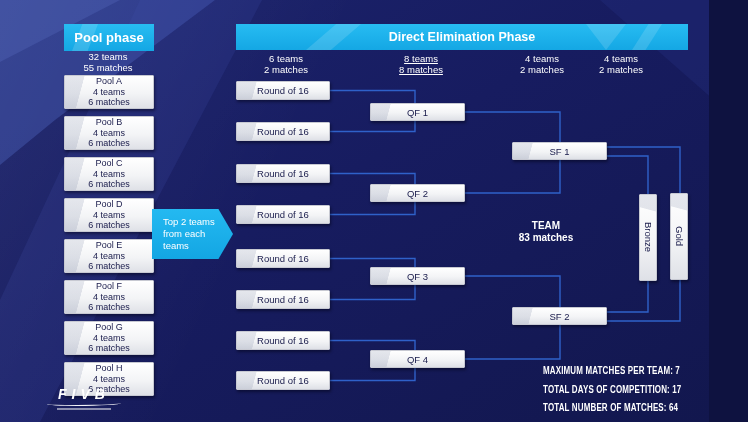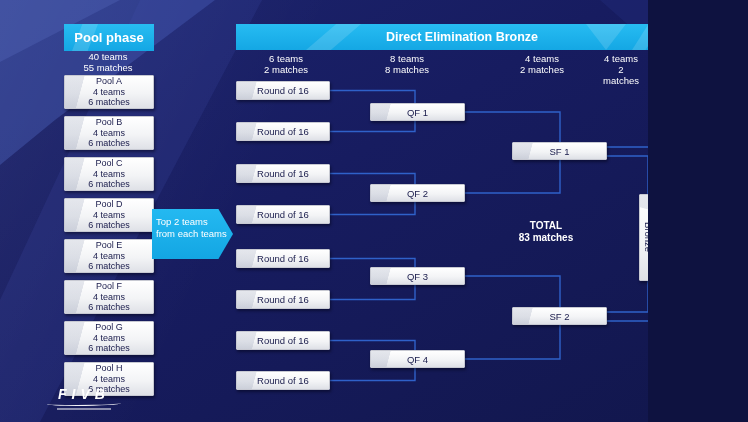--- a/index.html
+++ b/index.html
@@ -1,18 +1,18 @@
 <!DOCTYPE html>
 <html><head>
 <meta charset="utf-8">
 <style>
   html,body{margin:0;padding:0;background:#0e1240;}
   *{box-sizing:border-box;}
   .stage{
-    position:relative;width:648px;height:422px;overflow:hidden;
+    position:relative;width:709px;height:422px;overflow:hidden;
     background:linear-gradient(150deg,#1c246e 0%,#171c60 45%,#12174e 100%);
     font-family:"Liberation Sans",sans-serif;
   }
   .bgshape{position:absolute;inset:0;pointer-events:none;}
   .bg1{background:rgba(70,92,185,.42);clip-path:polygon(0 0,215px 0,55px 120px,0 165px);}
   .bg2{background:rgba(90,115,205,.25);clip-path:polygon(0 0,120px 0,0 62px);}
   .bg3{background:rgba(58,76,170,.20);clip-path:polygon(140px 0,262px 0,40px 422px,0 422px,0 300px);}
   .bg4{background:rgba(52,68,158,.18);clip-path:polygon(600px 0,748px 0,748px 130px);}
   .bg5{background:linear-gradient(115deg,rgba(255,255,255,.05) 0%,rgba(255,255,255,0) 40%);}
 
@@ -37,21 +37,21 @@
 
   .whitetext{position:absolute;color:#fff;}
   .subtitle{transform:translateX(-50%);text-align:center;font-size:9.5px;line-height:11px;}
   .total{transform:translateX(-50%);text-align:center;font-weight:bold;font-size:10px;line-height:12px;}
   .statline{font-size:10.5px;font-weight:bold;letter-spacing:.2px;line-height:12px;
     margin-bottom:6.5px;transform:scaleX(.76);transform-origin:left;white-space:nowrap;}
 
   .arrow{position:absolute;left:152px;top:209px;width:81px;height:50px;
     background:linear-gradient(180deg,#24b9f1,#13a6e3);
     clip-path:polygon(0 0,82% 0,100% 50%,82% 100%,0 100%);
-    color:#fff;font-size:9.5px;line-height:12px;padding:7px 0 0 4px;}
+    color:#fff;font-size:9.5px;line-height:12px;padding:7px 0 0 11px;}
 
   svg.lines{position:absolute;left:0;top:0;pointer-events:none;}
 
   .fivb{position:absolute;left:43px;top:387px;color:#fff;width:82px;text-align:center;}
   .fivb-text{font-weight:bold;font-style:italic;font-size:14px;letter-spacing:5px;line-height:14px;}
   .fivb-swoosh{height:5px;border-bottom:1.5px solid rgba(255,255,255,.95);
     border-radius:0 0 60% 40%;margin:0 4px;}
   .fivb-sub{height:2px;margin:2px 14px 0 14px;background:rgba(255,255,255,.5);}
 </style>
 </head>
@@ -84,21 +84,21 @@
       <polyline points="607,312 648,312 648,281"></polyline>
       <polyline points="607,321 680,321 680,280"></polyline>
     </g>
   </svg>
 
   <div class="cyan" style="left:64px;top:24px;width:90px;height:27px;font-size:13px;">
     <div class="chev" style="left:8px;width:26px;clip-path:polygon(40% 0,100% 0,60% 100%,0 100%);"></div>
     <span>Pool phase</span>
   </div>
   <div class="whitetext subtitle" style="left:108px;top:51px;">
-    <div>40 teams</div>
+    <div>32 teams</div>
     <div>55 matches</div>
   </div>
 
   <div class="wbox pool" style="top:75px;">
     <div>
         <div>Pool A</div>
     <div>4 teams</div>
     <div>6 matches</div>
       </div>
   </div>
@@ -154,28 +154,28 @@
 
   <div class="arrow">
     <div>Top 2 teams</div>
     <div>from each teams</div>
   </div>
 
   <div class="cyan" style="left:236px;top:24px;width:452px;height:26px;font-size:12.5px;">
     <div class="chev" style="left:70px;width:55px;clip-path:polygon(55% 0,100% 0,45% 100%,0 100%);"></div>
     <div class="chev" style="left:350px;width:40px;clip-path:polygon(0 0,100% 0,50% 100%);"></div>
     <div class="chev" style="left:396px;width:30px;clip-path:polygon(55% 0,100% 0,45% 100%,0 100%);"></div>
-    <span>Direct Elimination Bronze</span>
+    <span>Direct Elimination Phase</span>
   </div>
 
   <div class="whitetext subtitle" style="left:286px;top:53px;">
     <div>6 teams</div>
     <div>2 matches</div>
   </div>
-  <div class="whitetext subtitle" style="left:407px;top:53px;">
+  <div class="whitetext subtitle" style="left:421px;top:53px;text-decoration:underline;">
     <div>8 teams</div>
     <div>8 matches</div>
   </div>
   <div class="whitetext subtitle" style="left:542px;top:53px;">
     <div>4 teams</div>
     <div>2 matches</div>
   </div>
   <div class="whitetext subtitle" style="left:621px;top:53px;">
     <div>4 teams</div>
     <div>2 matches</div>
@@ -227,24 +227,29 @@
     </div>
 
   <div class="wbox medal" style="left:639px;top:194px;">
       <span>Bronze</span>
     </div>
   <div class="wbox medal" style="left:670px;top:193px;">
       <span>Gold</span>
     </div>
 
   <div class="whitetext total" style="left:546px;top:220px;">
-    <div>TOTAL</div>
+    <div>TEAM</div>
     <div>83 matches</div>
   </div>
 
+  <div class="whitetext" style="left:543px;top:364px;">
+    <div class="statline">MAXIMUM MATCHES PER TEAM: 7</div>
+    <div class="statline">TOTAL DAYS OF COMPETITION: 17</div>
+    <div class="statline">TOTAL NUMBER OF MATCHES: 64</div>
+  </div>
 
   <div class="fivb">
     <div class="fivb-text">FIVB</div>
     <div class="fivb-swoosh"></div>
     <div class="fivb-sub"></div>
   </div>
 
 </div>
 
 </body></html>

